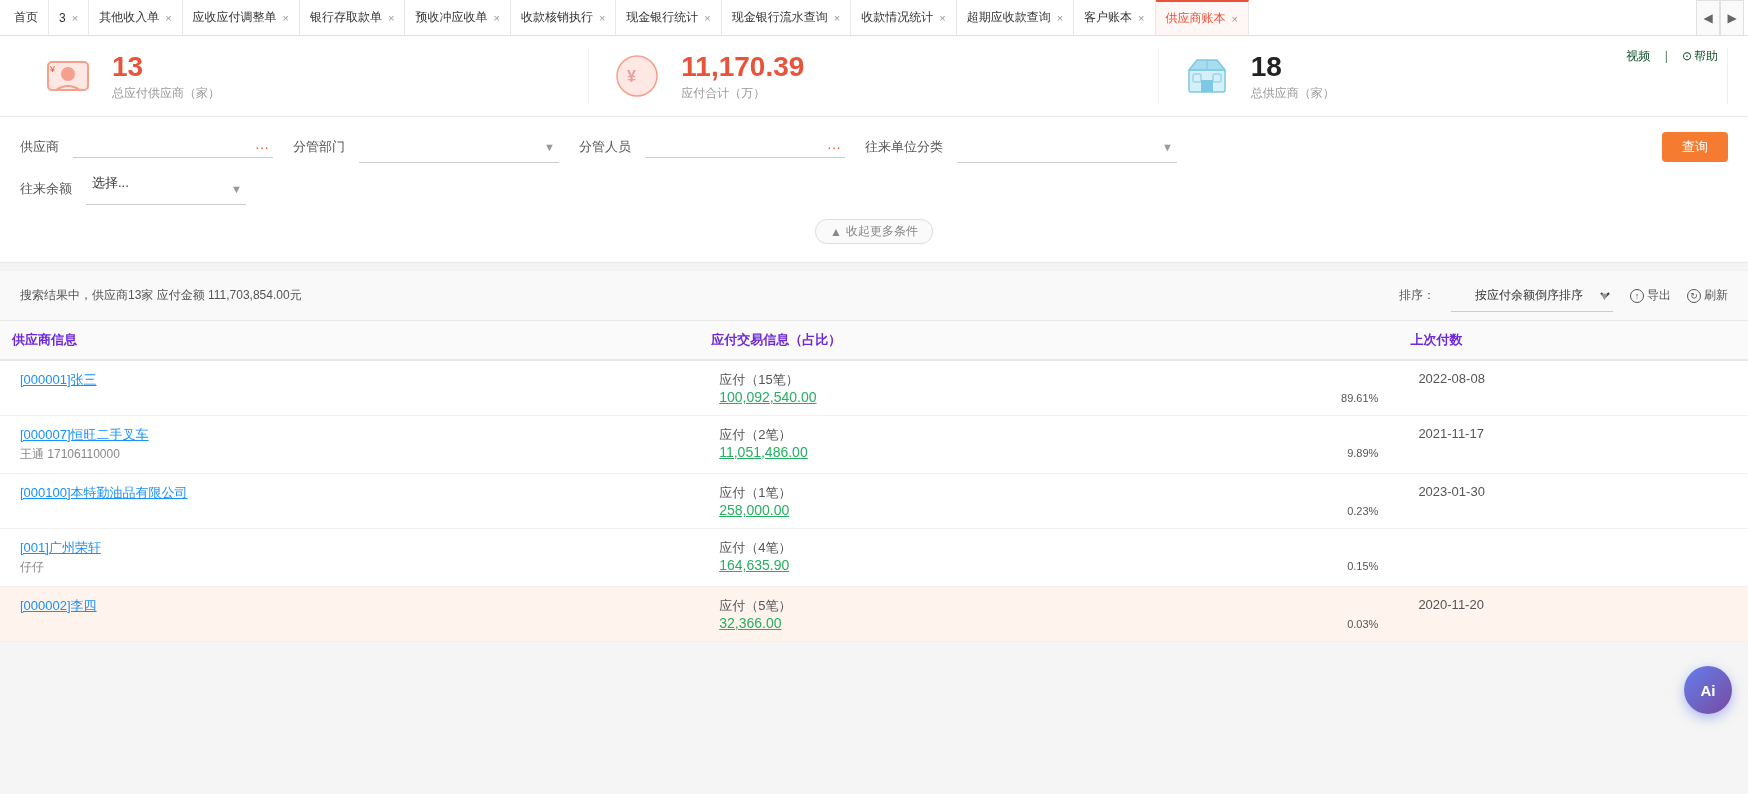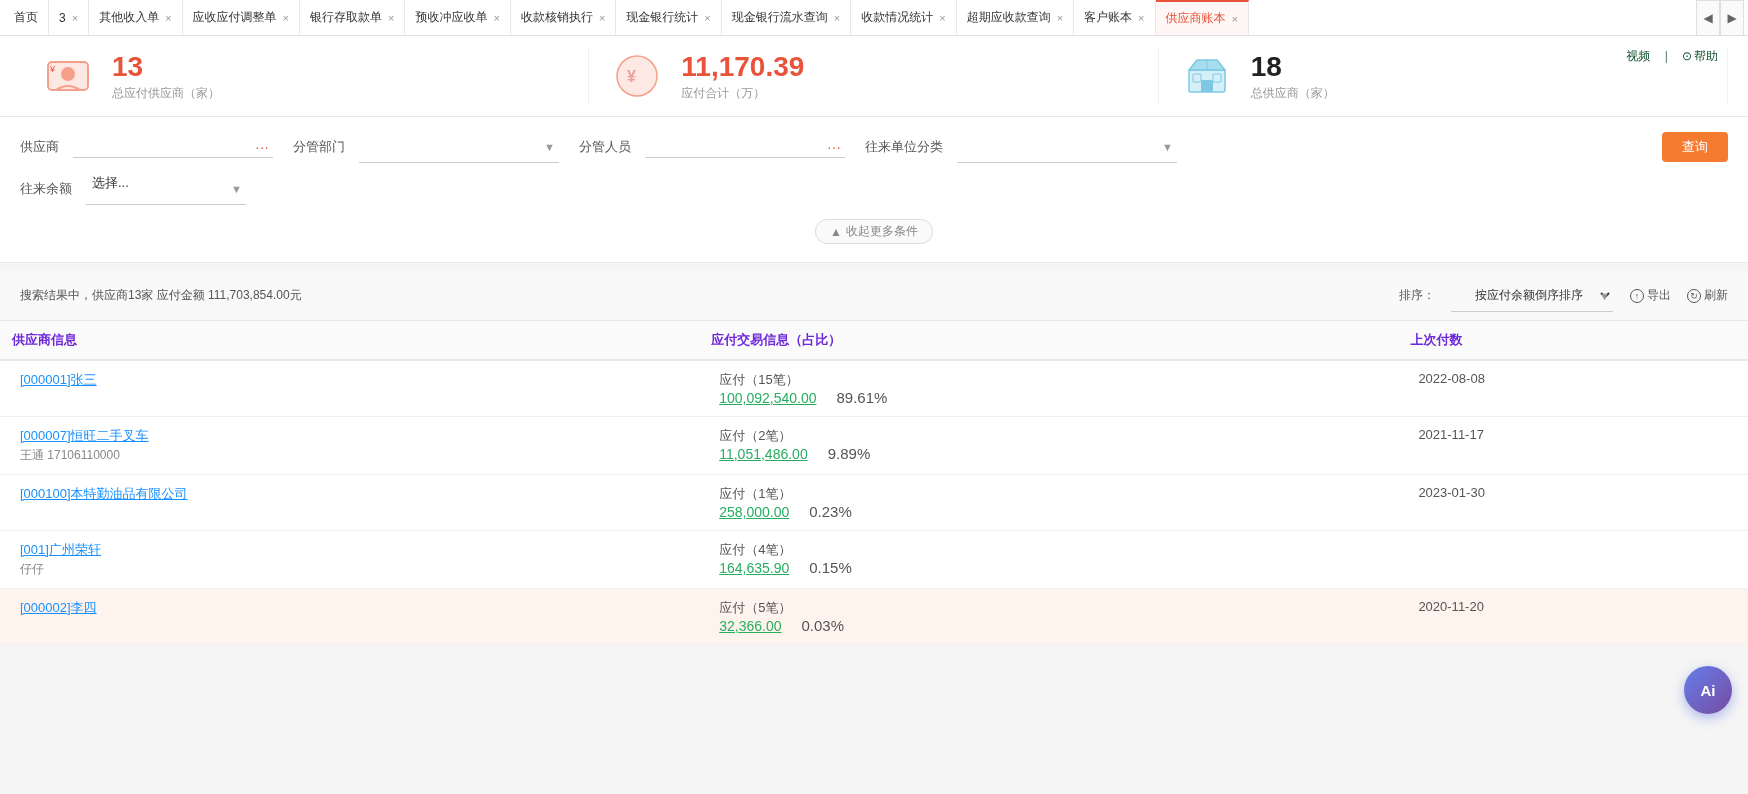--- a/index.html
+++ b/index.html
@@ -263,23 +263,23 @@
     }
     .supplier-sub { font-size: 12px; color: #888; margin-top: 2px; }
     .payable-count { font-size: 13px; color: #555; }
     .payable-amount {
       font-size: 14px;
       color: #27ae60;
       font-weight: 500;
       text-decoration: underline;
       cursor: pointer;
     }
-    .payable-percent { font-size: 15px; color: #555; margin-left: 16px; }
+    .payable-percent { font-size: 11px; color: #555; margin-left: 16px; }
     .last-pay-date { font-size: 13px; color: #555; }
-    .tx-cell { display: flex; align-items: baseline; gap: 4px; flex-wrap: wrap; }
+    .tx-cell { display: flex; align-items: baseline; gap: 12px; flex-wrap: wrap; justify-content: space-between; }
 
     .page-wrapper { display: flex; flex-direction: column; min-height: 794px; background: #f5f5f5; }
     .main-content { flex: 1; padding: 0; }
 
     
     .ai-float-btn {
       position: fixed;
       right: 16px;
       bottom: 80px;
       width: 48px;

